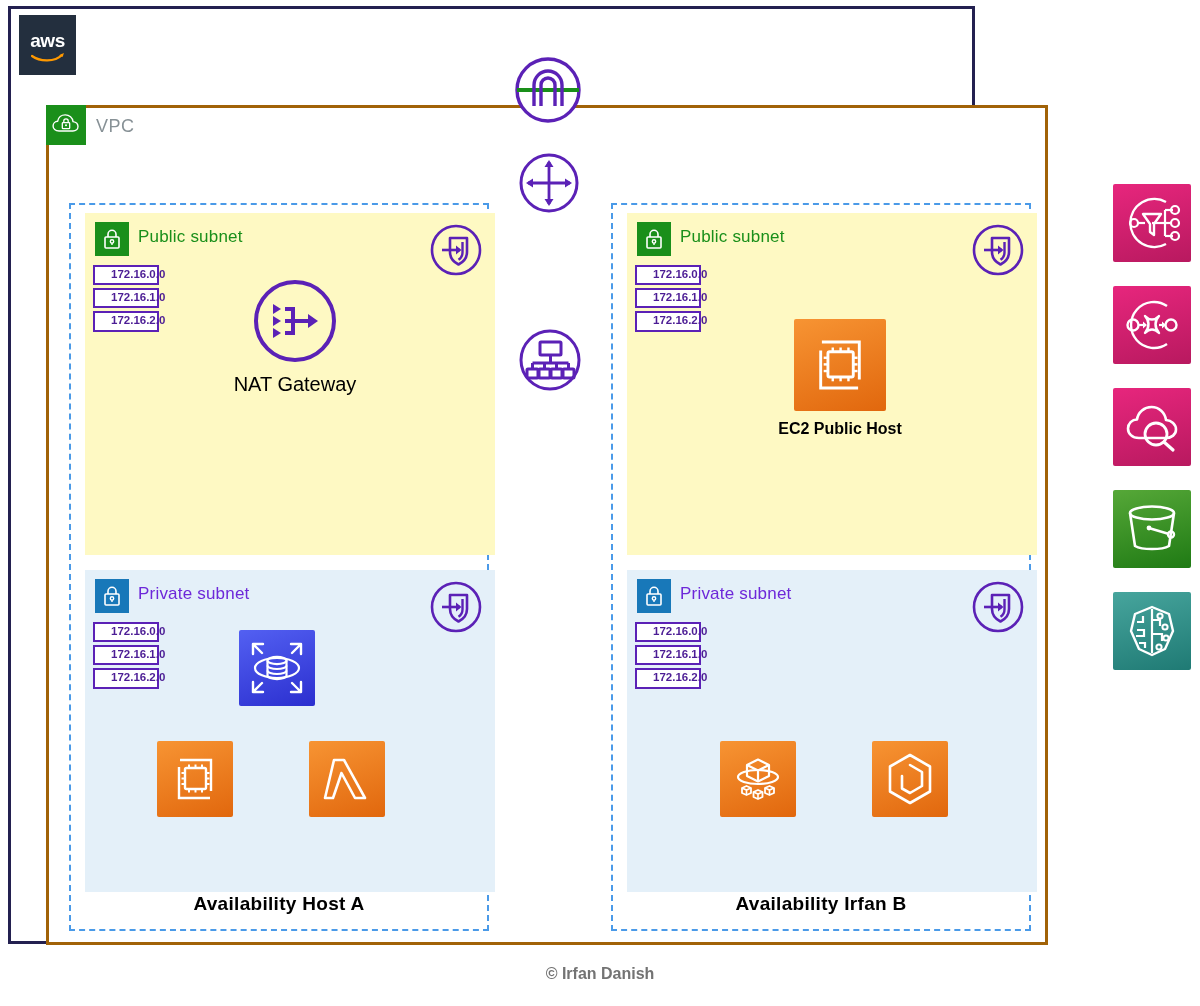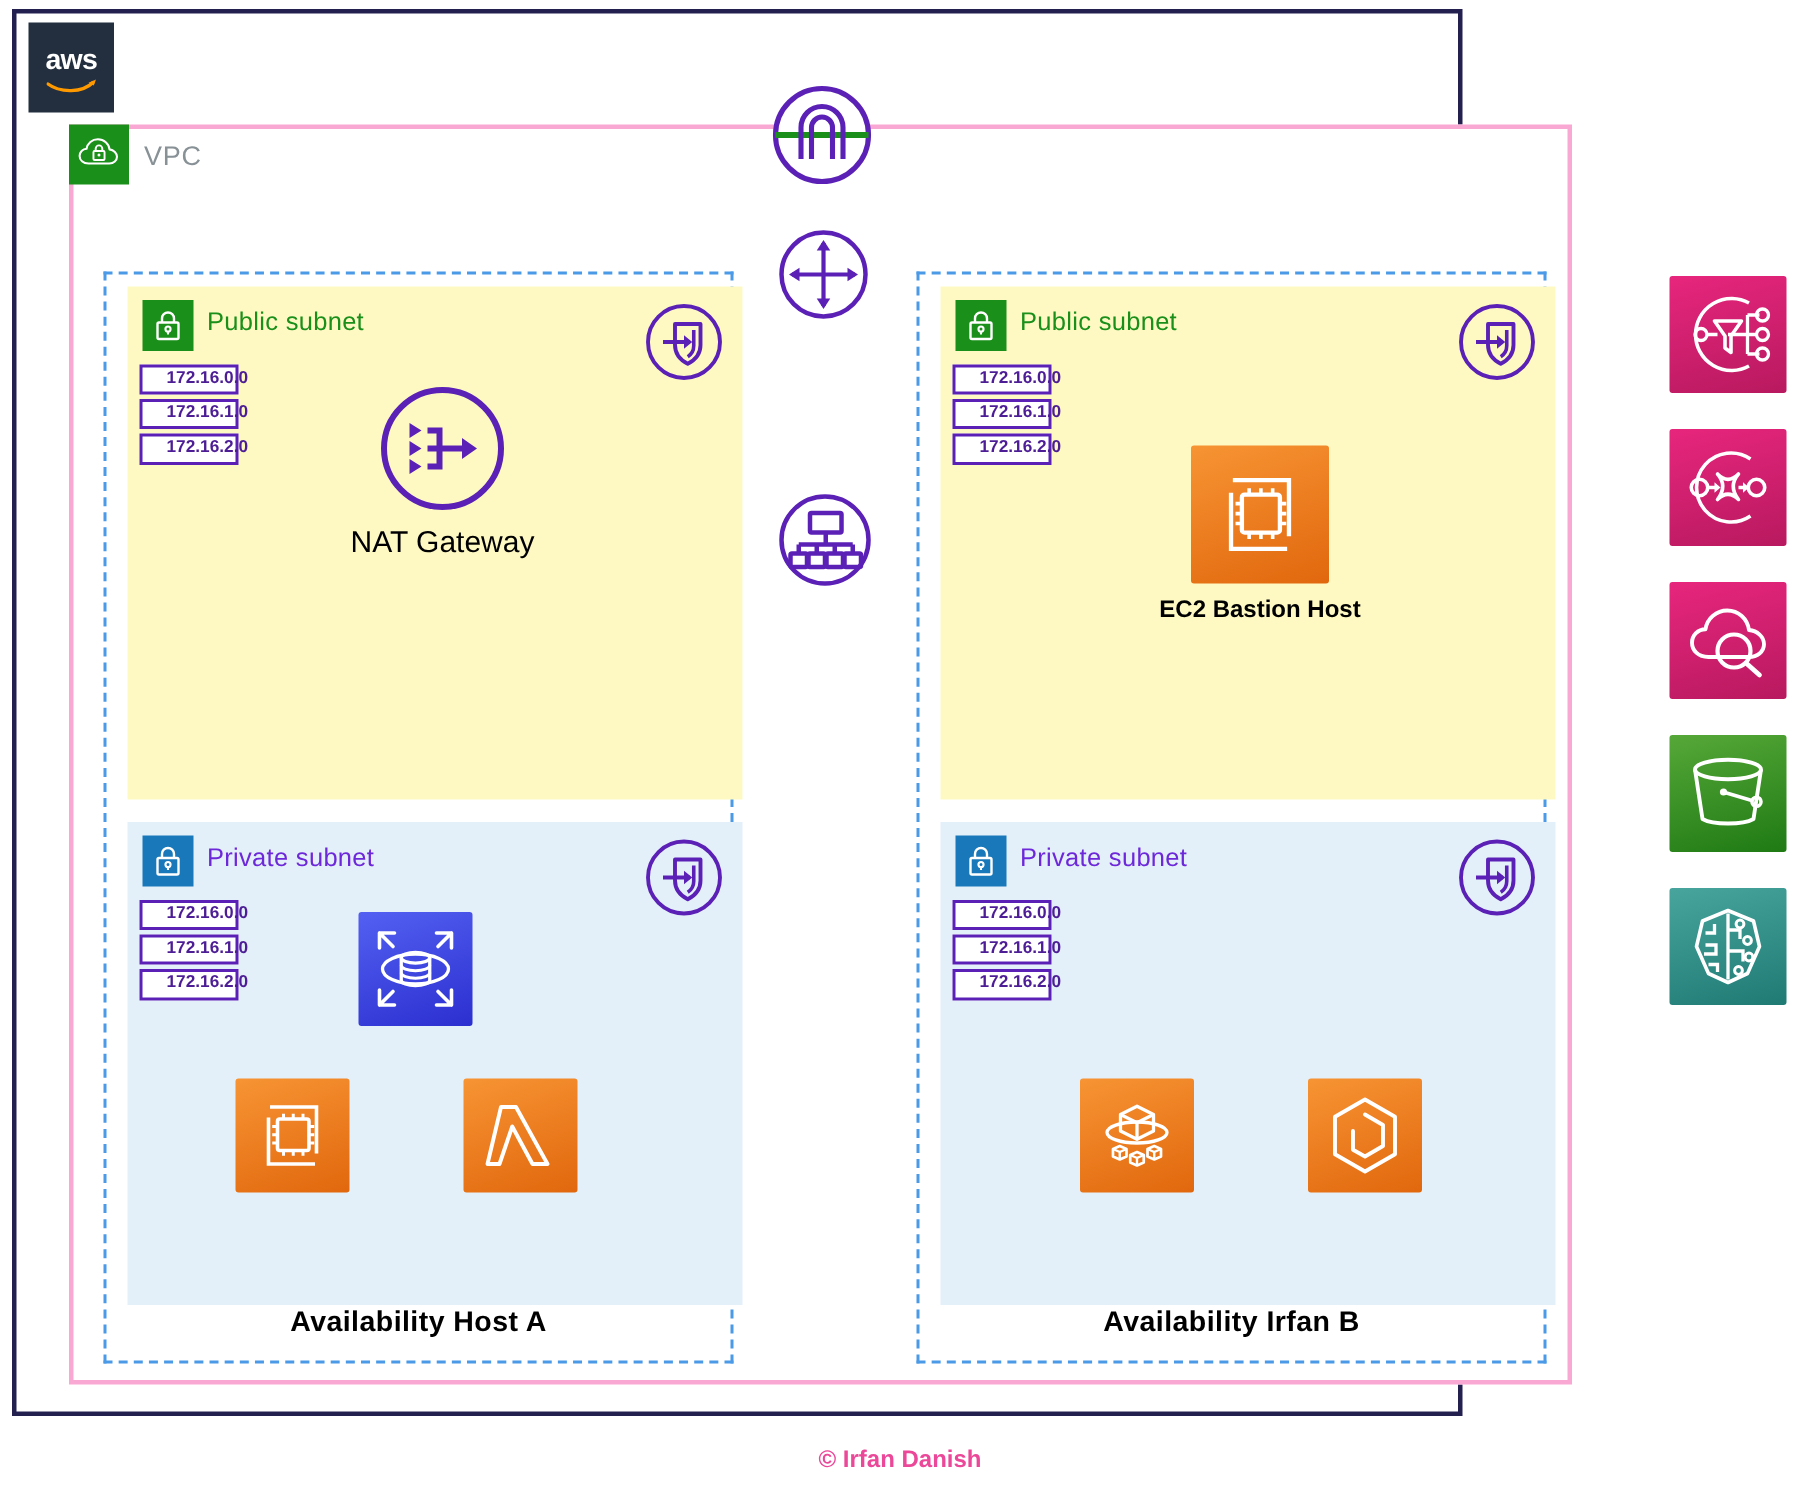--- a/index.html
+++ b/index.html
@@ -42,23 +42,23 @@
     line-height: 1;
     margin-top: 2px;
   }
   #aws-logo-badge .aws-swoosh {
     margin-top: 1px;
   }
 
   
   #vpc-box {
     position: absolute;
-    left: 35px; top: 74px;
+    left: 35px; top: 96px;
     width: 1002px; height: 840px;
-    border: 3px solid #f9a8d4;
+    border: 3px solid #a16207;
     background: #ffffff;
   }
   #vpc-badge {
     position: absolute;
     left: -3px; top: -3px;
     width: 40px; height: 40px;
     background: #1a8f1a;
     display: flex; align-items: center; justify-content: center;
   }
   #vpc-label {
@@ -183,21 +183,21 @@
   .grad-teal  { background: linear-gradient(165deg, #47a59d 0%, #1f7a74 100%); }
 
   
   #footer-credit {
     position: absolute;
     left: 0; right: 0;
     top: 965px;
     text-align: center;
     font-size: 16px;
     font-weight: bold;
-    color: #ec4899;
+    color: #737373;
   }
 </style>
 </head>
 <body>
 
 <div id="page">
 
   <div id="account-frame">
 
     <div id="aws-logo-badge">
@@ -380,21 +380,21 @@
                   <line x1="36" y1="39" x2="36" y2="42.5"></line>
                 <line x1="15.5" y1="23" x2="19" y2="23"></line>
                   <line x1="15.5" y1="28.5" x2="19" y2="28.5"></line>
                   <line x1="15.5" y1="34" x2="19" y2="34"></line>
                 <line x1="40" y1="23" x2="43.5" y2="23"></line>
                   <line x1="40" y1="28.5" x2="43.5" y2="28.5"></line>
                   <line x1="40" y1="34" x2="43.5" y2="34"></line>
               </g>
             </svg>
           </div>
-          <div class="svc-caption" style="left:113px; top:207px; width:200px;">EC2 Bastion Host</div>
+          <div class="svc-caption" style="left:113px; top:207px; width:200px;">EC2 Public Host</div>
         </div>
 
         <div class="subnet subnet-private" id="subnet-private-b">
           <div class="subnet-badge badge-blue">
             <svg width="20" height="22" viewBox="0 0 20 22">
               <rect x="3" y="9" width="14" height="11" rx="1" fill="none" stroke="#ffffff" stroke-width="1.6"></rect>
               <path d="M6 9 L6 6.3 A4 4 0 0 1 14 6.3 L14 9" fill="none" stroke="#ffffff" stroke-width="1.6"></path>
               <circle cx="10" cy="13.4" r="1.7" fill="none" stroke="#ffffff" stroke-width="1.4"></circle>
               <line x1="10" y1="14.8" x2="10" y2="17" stroke="#ffffff" stroke-width="1.4"></line>
             </svg>

